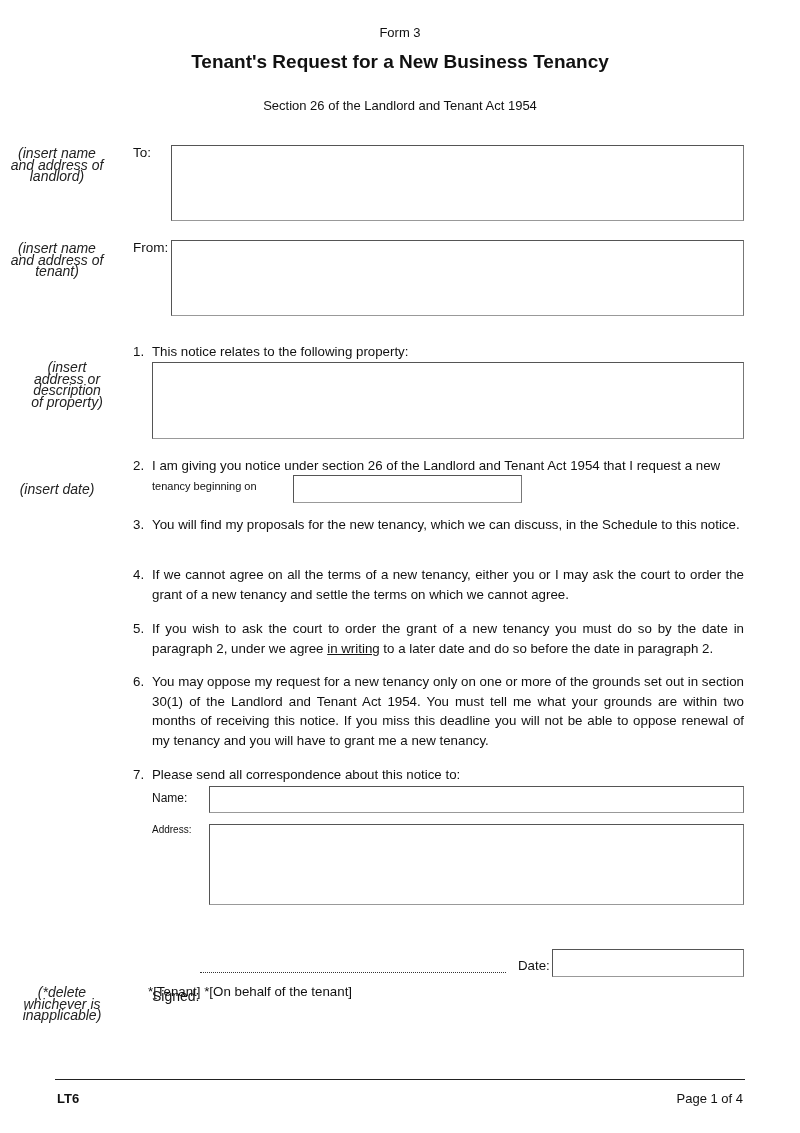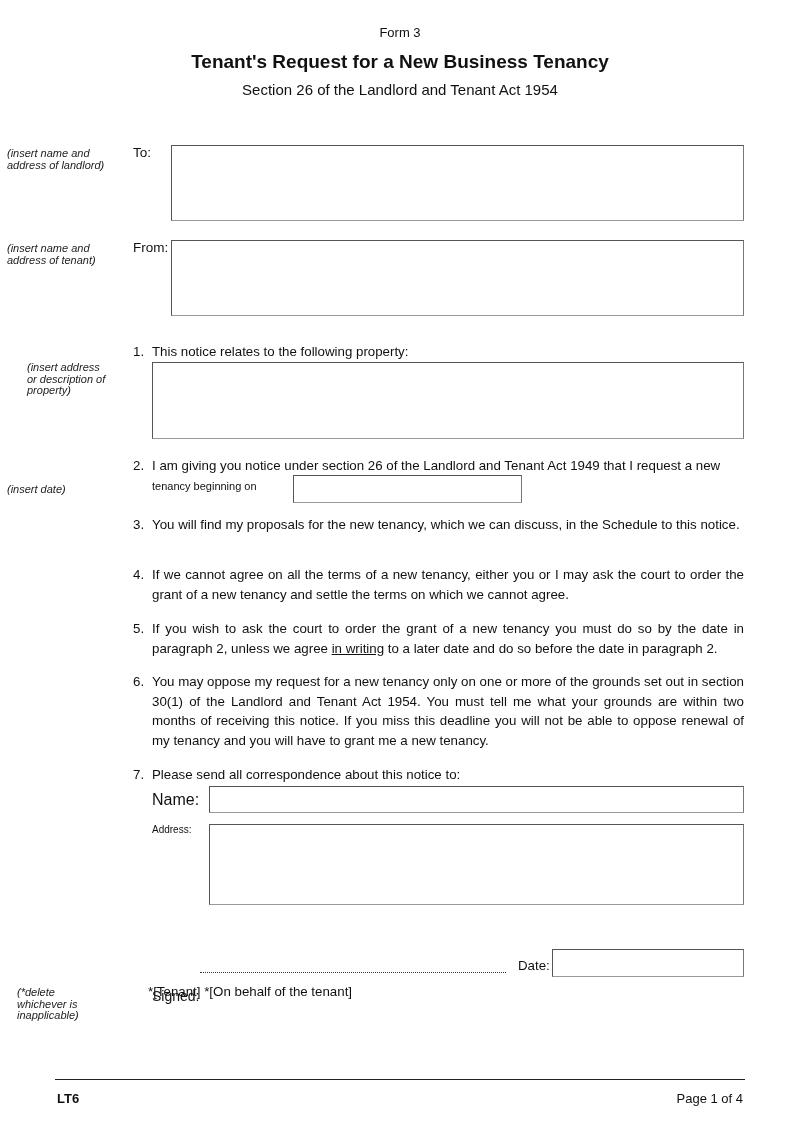--- a/index.html
+++ b/index.html
@@ -2,22 +2,22 @@
 <html><head>
 <meta charset="utf-8">
 <style>
   html, body { margin: 0; padding: 0; background: #ffffff; }
   body { width: 800px; height: 1133px; position: relative; overflow: hidden;
          font-family: "Liberation Sans", sans-serif; color: #111; }
   .abs { position: absolute; }
   .center { left: 0; width: 800px; text-align: center; }
   #form-number { top: 25px; font-size: 13px; }
   #title { top: 51px; font-size: 19px; font-weight: bold; }
-  #subtitle { top: 81px; font-size: 15px; }
-  .note { font-size: 11px; font-style: italic; text-align: left; right: 693px; line-height: 11.5px; color: #222; }
+  #subtitle { top: 98px; font-size: 13px; }
+  .note { font-size: 14px; font-style: italic; text-align: center; right: 693px; line-height: 11.5px; color: #222; }
   .label { font-size: 13.5px; }
   .box { position: absolute; background: #fff;
          border-top: 1.3px solid #555; border-left: 1.3px solid #555;
          border-bottom: 1.3px solid #999; border-right: 1.3px solid #777;
          box-sizing: border-box; }
   .para { position: absolute; left: 133px; width: 611px; font-size: 13.3px; line-height: 19.5px; }
   .para .num { position: absolute; left: 0; top: 0; }
   .para .txt { margin-left: 19px; text-align: justify; }
   .u { text-decoration: underline; }
   #footer-rule { left: 55px; width: 690px; top: 1079px; height: 0; border-top: 1px solid #222; }
@@ -42,51 +42,51 @@
 
 <div class="para" style="top:342px;">
   <span class="num">1.</span>
   <div class="txt">This notice relates to the following property:</div>
 </div>
 <div class="abs note" style="top:362px; width:80px;">(insert address or description of property)</div>
 <div class="box" style="left:152px; top:362px; width:592px; height:77px;"></div>
 
 <div class="para" style="top:456px;">
   <span class="num">2.</span>
-  <div class="txt">I am giving you notice under section 26 of the Landlord and Tenant Act 1949 that I request a new</div>
+  <div class="txt">I am giving you notice under section 26 of the Landlord and Tenant Act 1954 that I request a new</div>
 </div>
 <div class="abs" style="left:152px; top:480px; font-size:11px;">tenancy beginning on</div>
 <div class="abs note" style="top:484px; width:100px;">(insert date)</div>
 <div class="box" style="left:293px; top:475px; width:229px; height:28px;"></div>
 
 <div class="para" style="top:515px;">
   <span class="num">3.</span>
   <div class="txt">You will find my proposals for the new tenancy, which we can discuss, in the Schedule to this notice.</div>
 </div>
 
 <div class="para" style="top:565px;">
   <span class="num">4.</span>
   <div class="txt">If we cannot agree on all the terms of a new tenancy, either you or I may ask the court to order the grant of a new tenancy and settle the terms on which we cannot agree.</div>
 </div>
 
 <div class="para" style="top:619px;">
   <span class="num">5.</span>
-  <div class="txt"><span>If you wish to ask the court to order the grant of a new tenancy you must do so by the date in paragraph 2, unless we agree </span><span class="u">in writing</span><span> to a later date and do so before the date in paragraph 2.</span></div>
+  <div class="txt"><span>If you wish to ask the court to order the grant of a new tenancy you must do so by the date in paragraph 2, under we agree </span><span class="u">in writing</span><span> to a later date and do so before the date in paragraph 2.</span></div>
 </div>
 
 <div class="para" style="top:672px;">
   <span class="num">6.</span>
   <div class="txt">You may oppose my request for a new tenancy only on one or more of the grounds set out in section 30(1) of the Landlord and Tenant Act 1954. You must tell me what your grounds are within two months of receiving this notice. If you miss this deadline you will not be able to oppose renewal of my tenancy and you will have to grant me a new tenancy.</div>
 </div>
 
 <div class="para" style="top:765px;">
   <span class="num">7.</span>
   <div class="txt">Please send all correspondence about this notice to:</div>
 </div>
-<div class="abs" style="left:152px; top:791px; font-size:16px;">Name:</div>
+<div class="abs" style="left:152px; top:791px; font-size:12px;">Name:</div>
 <div class="box" style="left:209px; top:786px; width:535px; height:27px;"></div>
 <div class="abs" style="left:152px; top:824px; font-size:10px;">Address:</div>
 <div class="box" style="left:209px; top:824px; width:535px; height:81px;"></div>
 
 <div class="abs" style="left:152px; top:988px; font-size:14px;">Signed:</div>
 <div class="dots" style="left:200px; top:960px; width:306px; height:12px;"></div>
 <div class="abs" style="left:518px; top:958px; font-size:13.3px;">Date:</div>
 <div class="box" style="left:552px; top:949px; width:192px; height:28px;"></div>
 <div class="abs" style="left:148px; top:984px; font-size:13.3px;">*[Tenant] *[On behalf of the tenant]</div>
 <div class="abs note" style="top:987px; width:90px;">(*delete whichever is inapplicable)</div>

